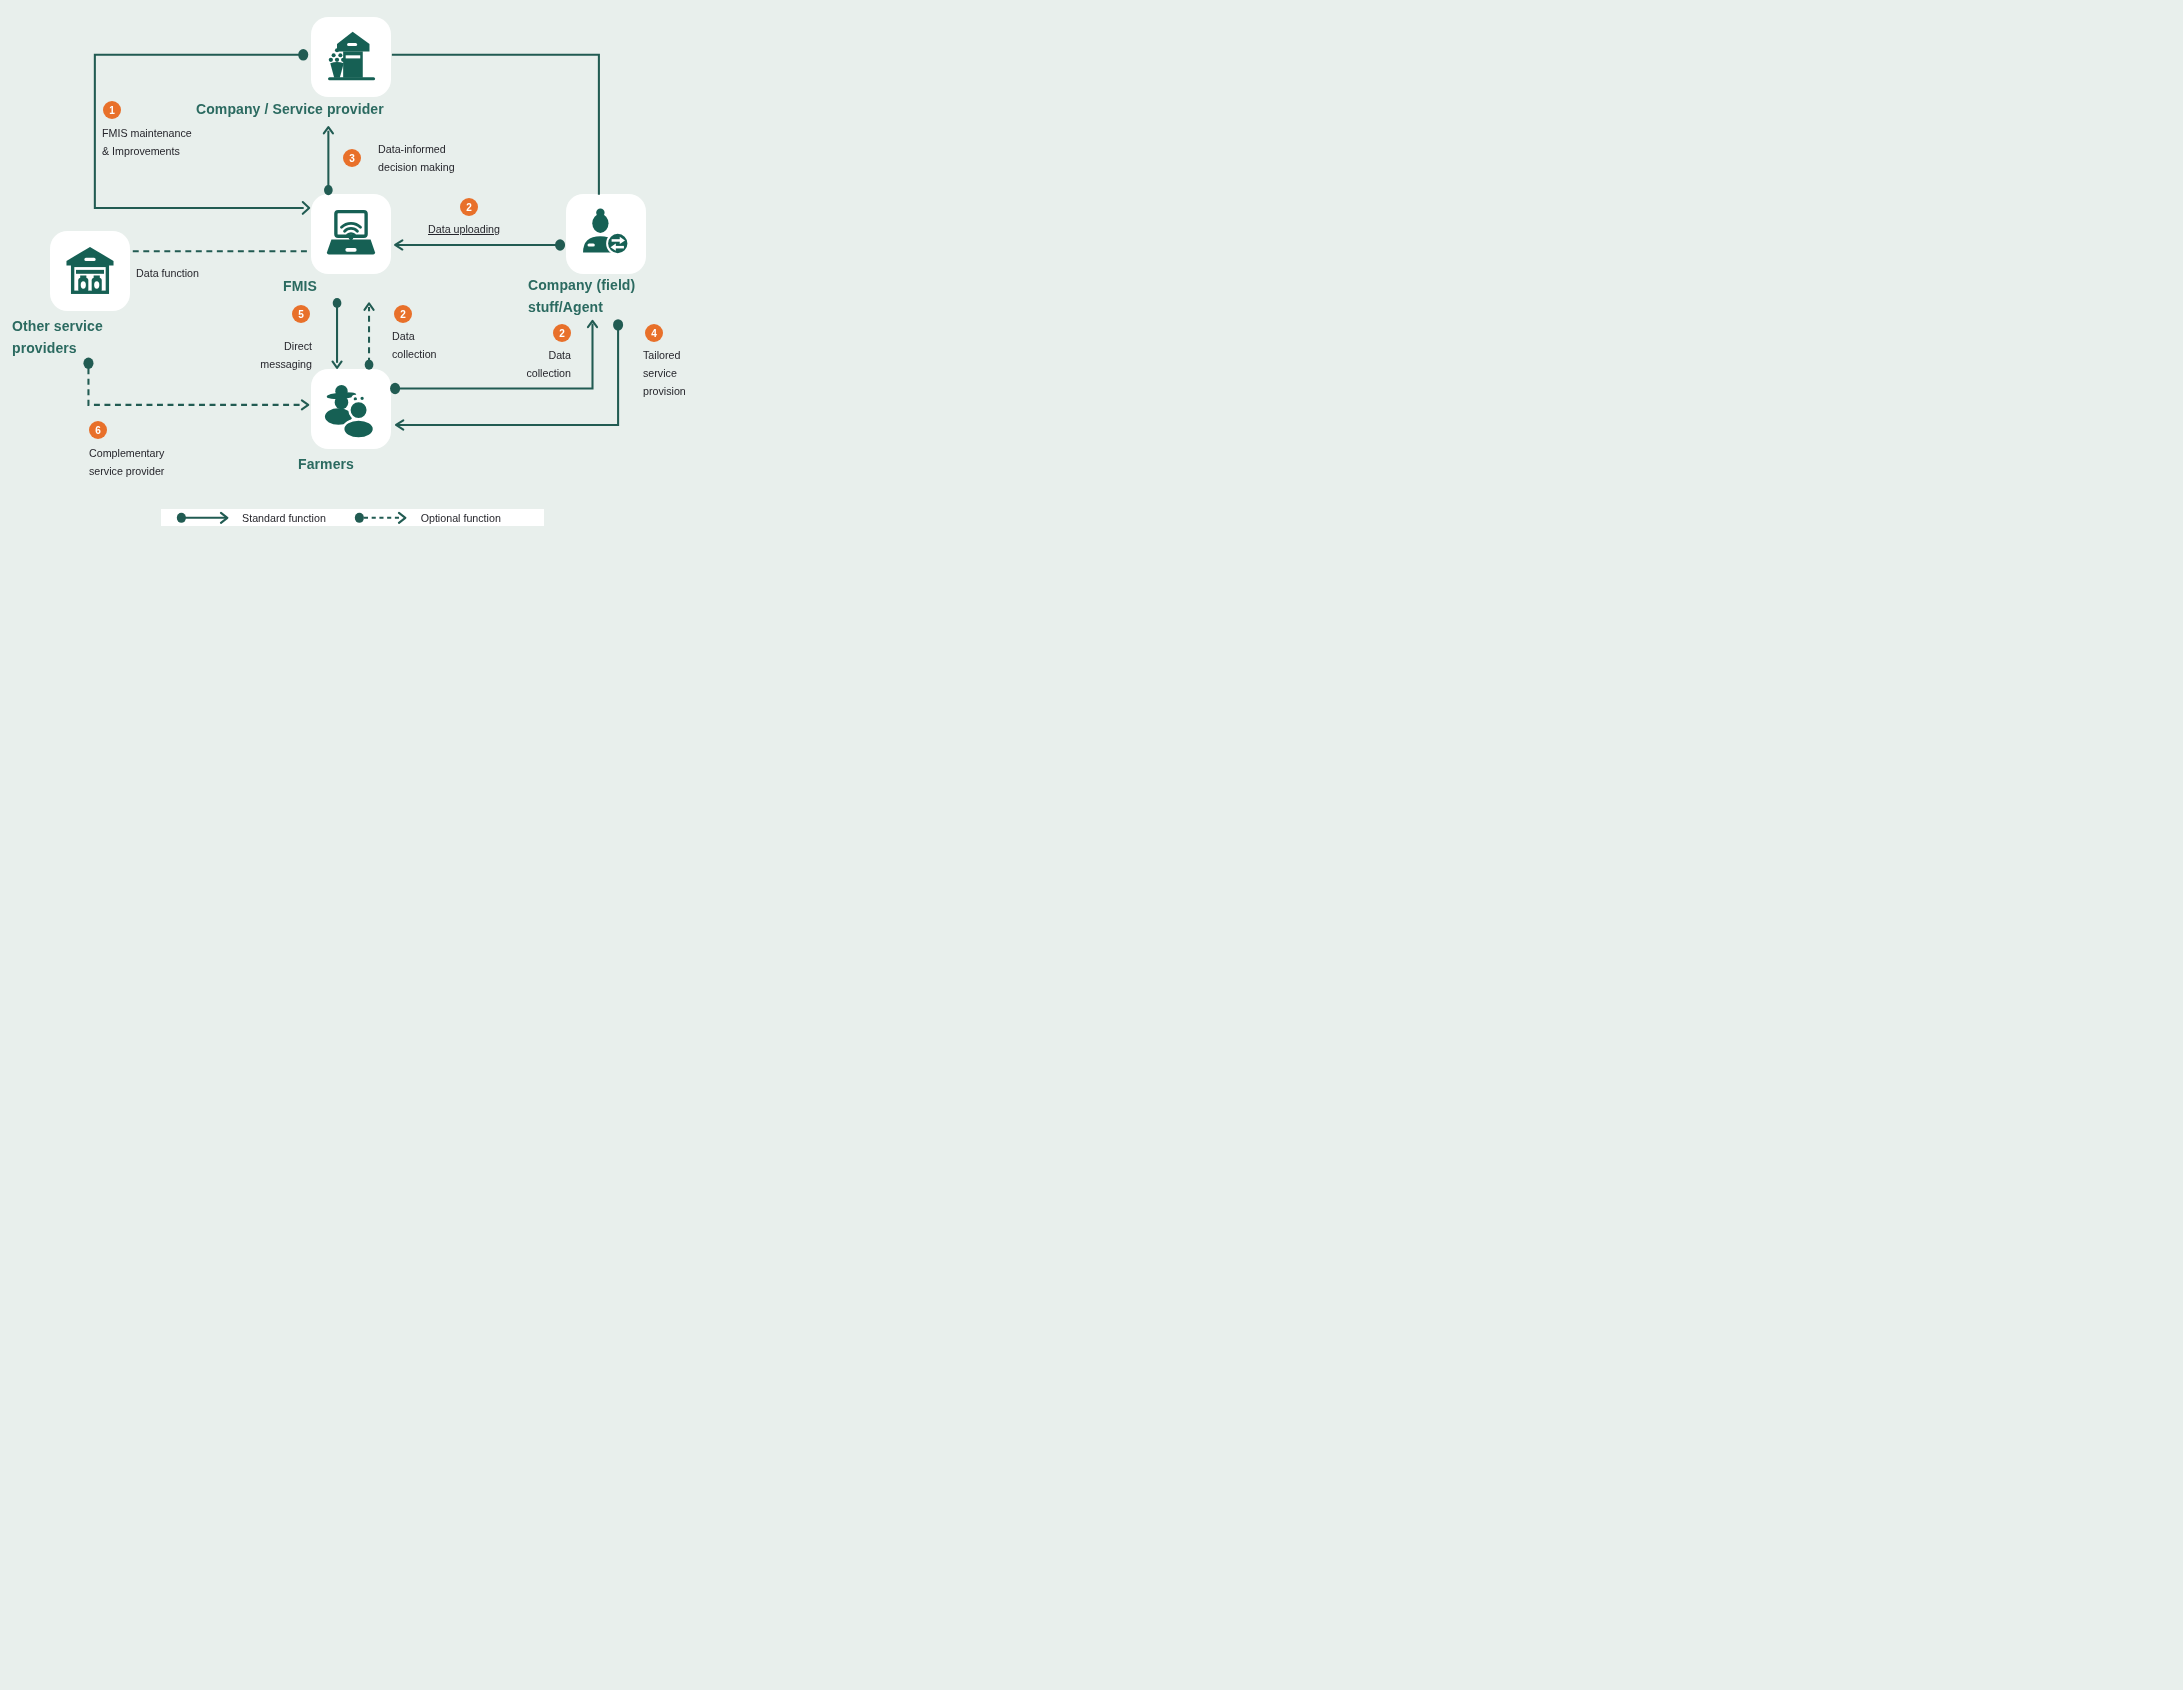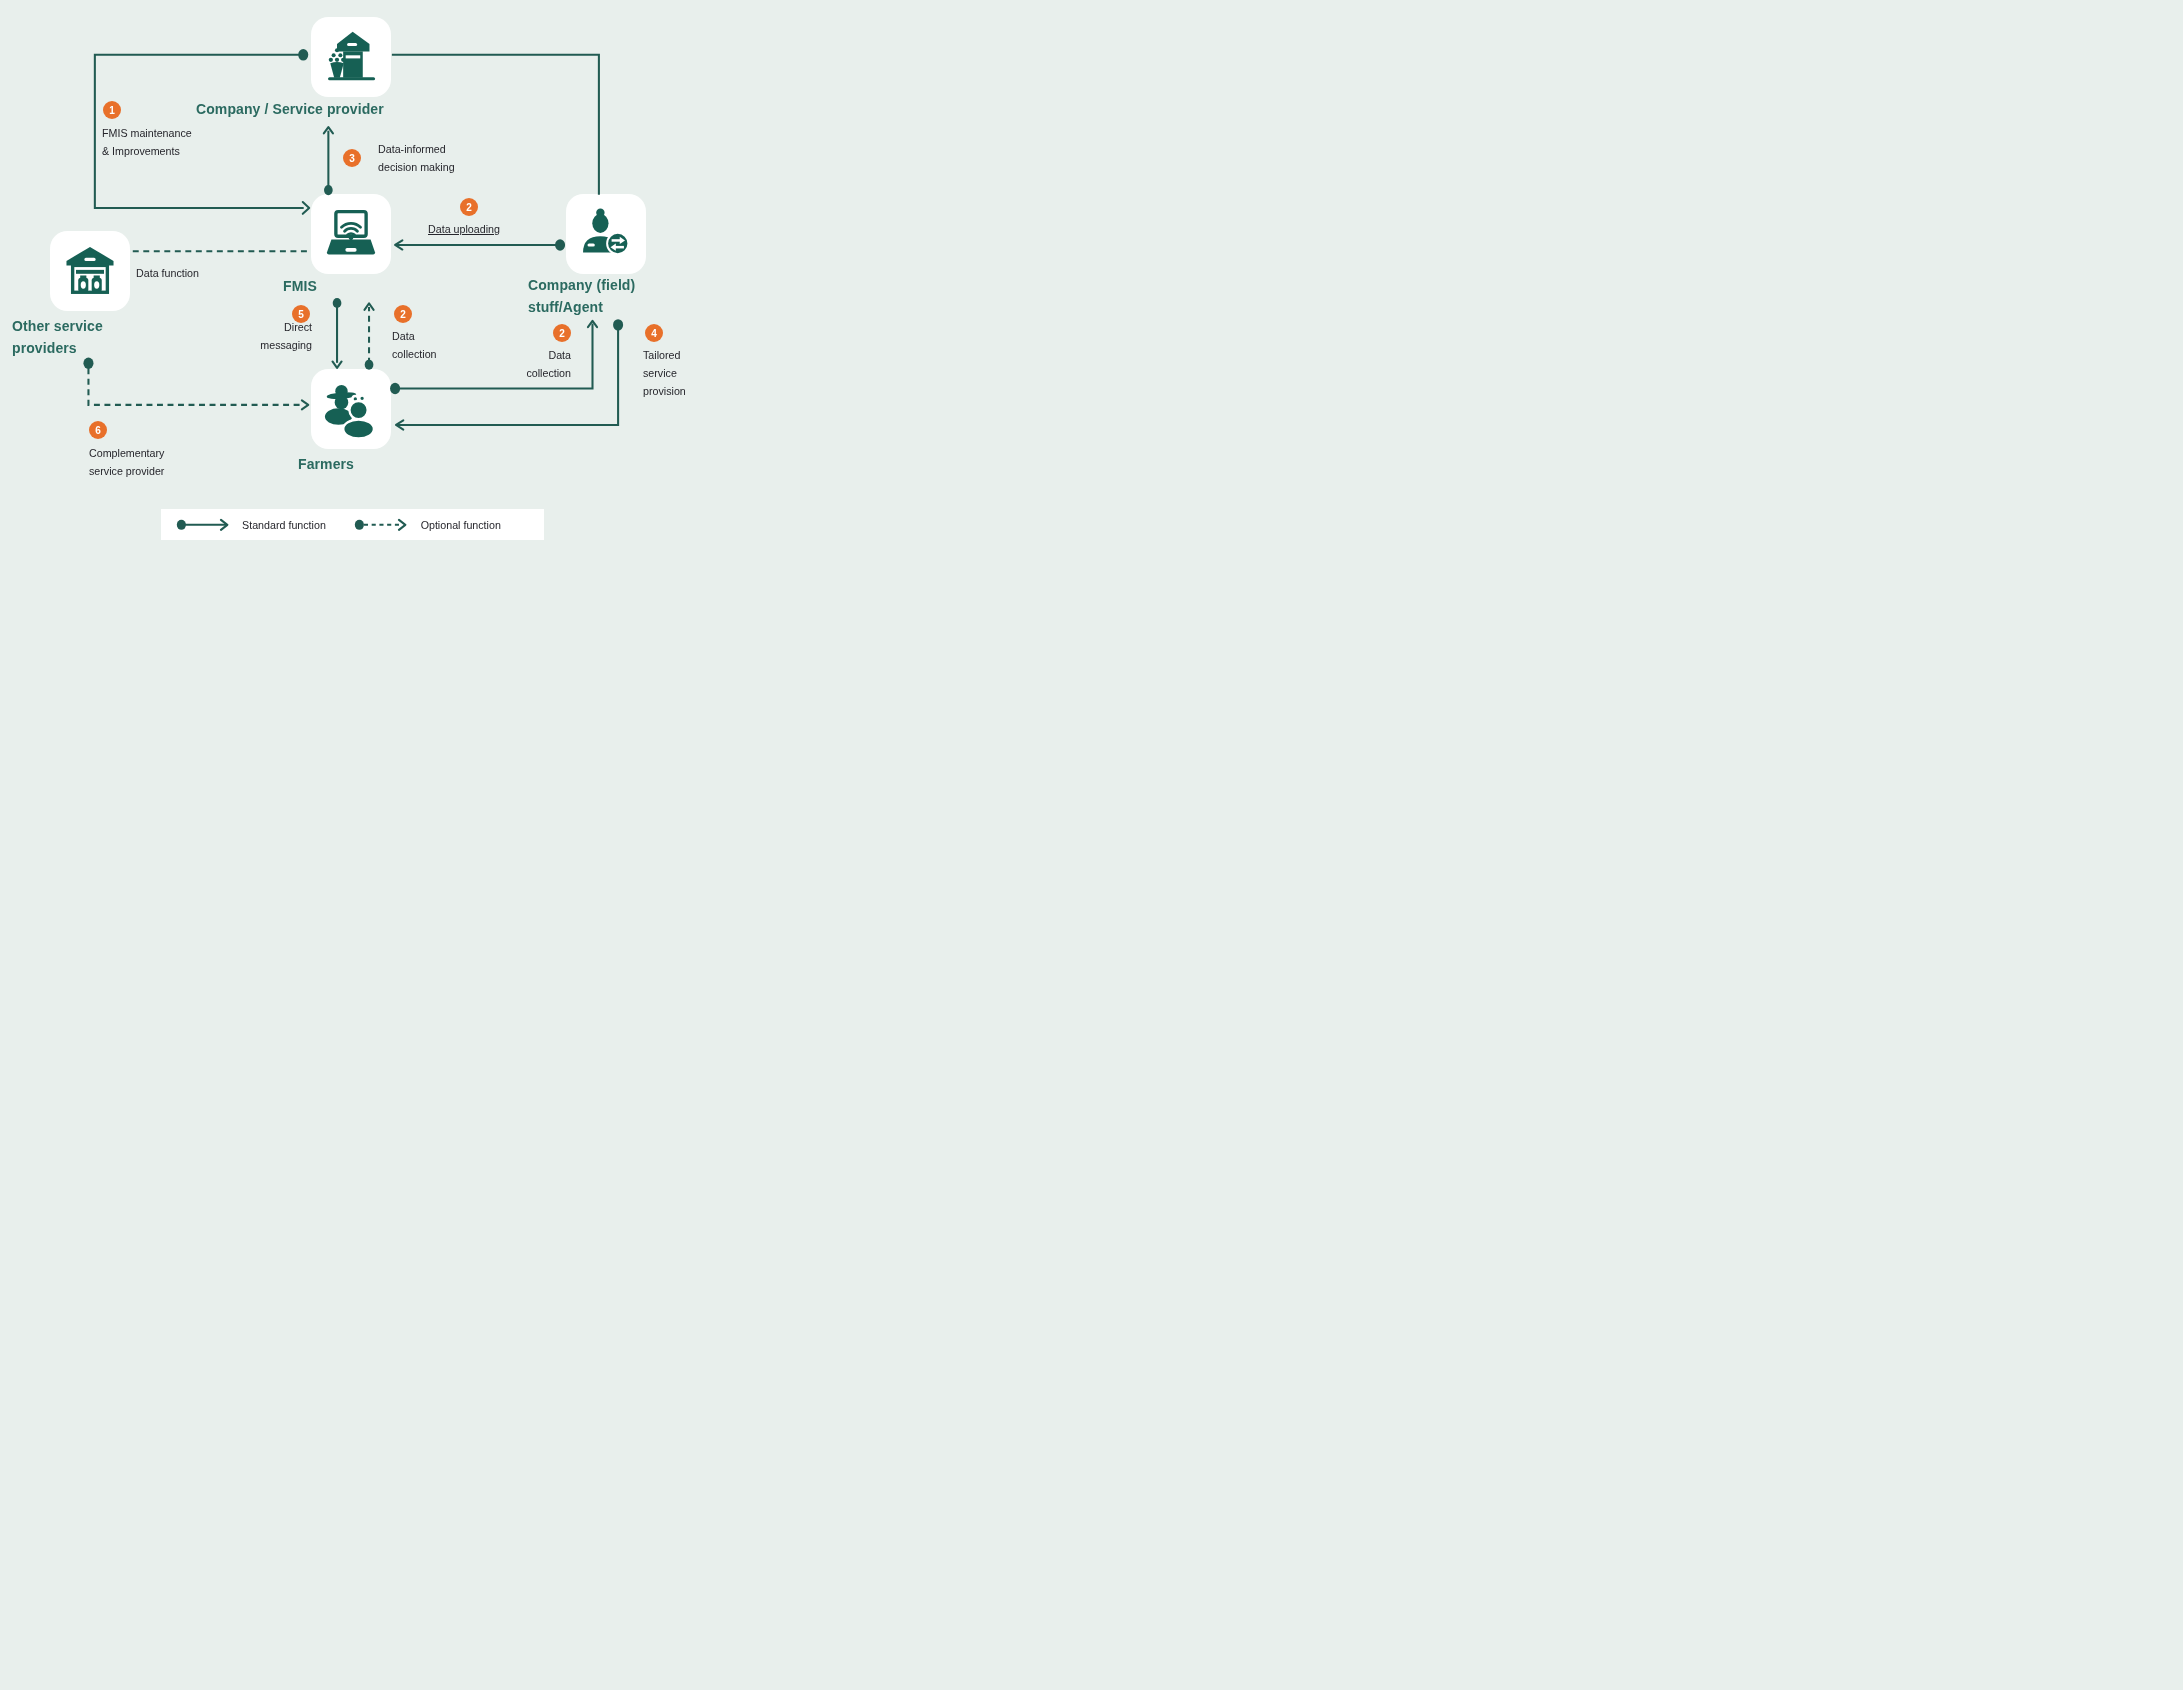--- a/index.html
+++ b/index.html
@@ -48,21 +48,21 @@
   .anno.right{text-align:right;}
   .badge{
     position:absolute;z-index:4;
     width:18.3px;height:18.3px;border-radius:50%;
     background:var(--orange);color:#ffffff;
     font-size:10px;font-weight:700;
     display:flex;align-items:center;justify-content:center;
   }
   .legend{
     position:absolute;z-index:3;
-    left:161px;top:509px;width:383px;height:31px;
+    left:161px;top:509px;width:383px;height:17px;
     background:var(--card);
     display:flex;align-items:center;
     padding-left:13.7px;
   }
   .legend-label{
     color:var(--text-dark);font-size:10.7px;white-space:nowrap;
   }
   .legend-sample{margin-right:6.4px;}
   .legend-gap{width:27.4px;flex:none;}
 </style>
@@ -215,21 +215,21 @@
 
   <div class="anno" style="left:378px;top:140px;">
     <span style="display:block">Data-informed</span>
     <span style="display:block">decision making</span>
   </div>
 
   <div class="anno" style="left:428px;top:220px;text-decoration:underline;">Data uploading</div>
 
   <div class="anno" style="left:136px;top:264px;">Data function</div>
 
-  <div class="anno right" style="right:395px;top:318px;">
+  <div class="anno right" style="right:395px;top:337px;">
     <span style="display:block">Direct</span>
     <span style="display:block">messaging</span>
   </div>
 
   <div class="anno" style="left:392px;top:327px;">
     <span style="display:block">Data</span>
     <span style="display:block">collection</span>
   </div>
 
   <div class="anno right" style="right:136px;top:346px;">

